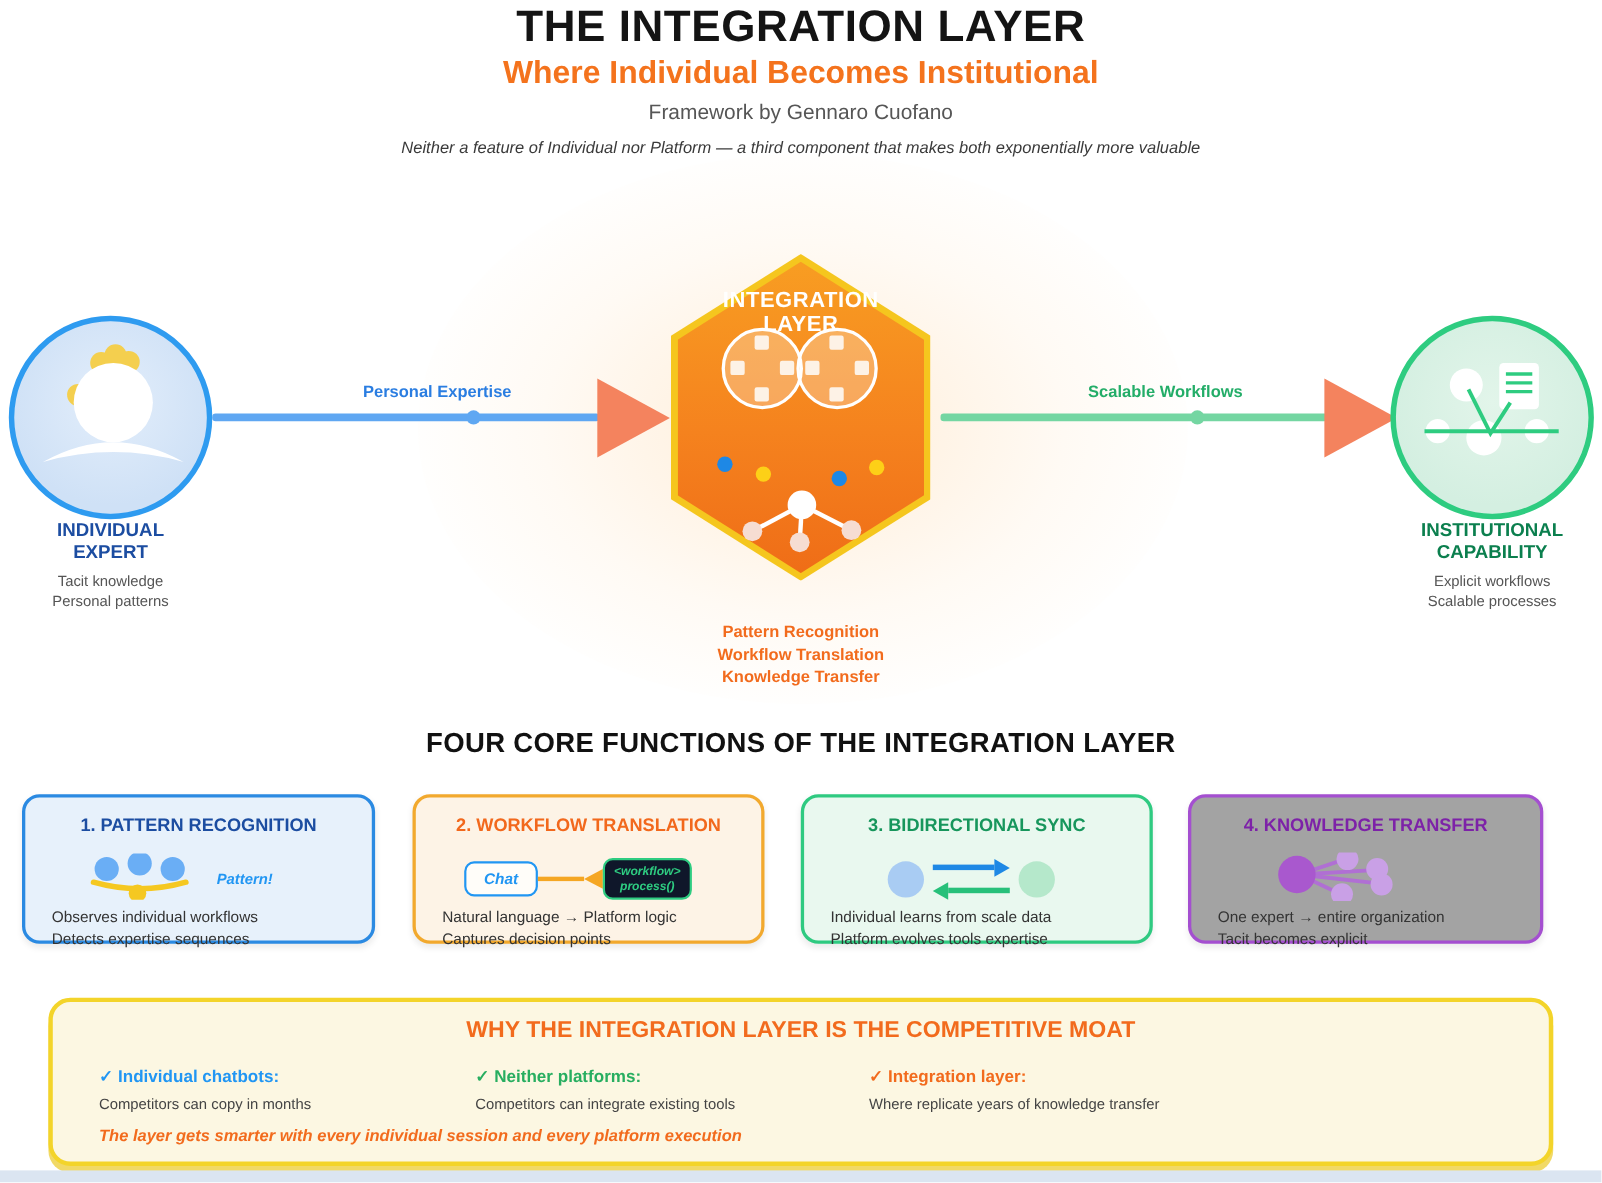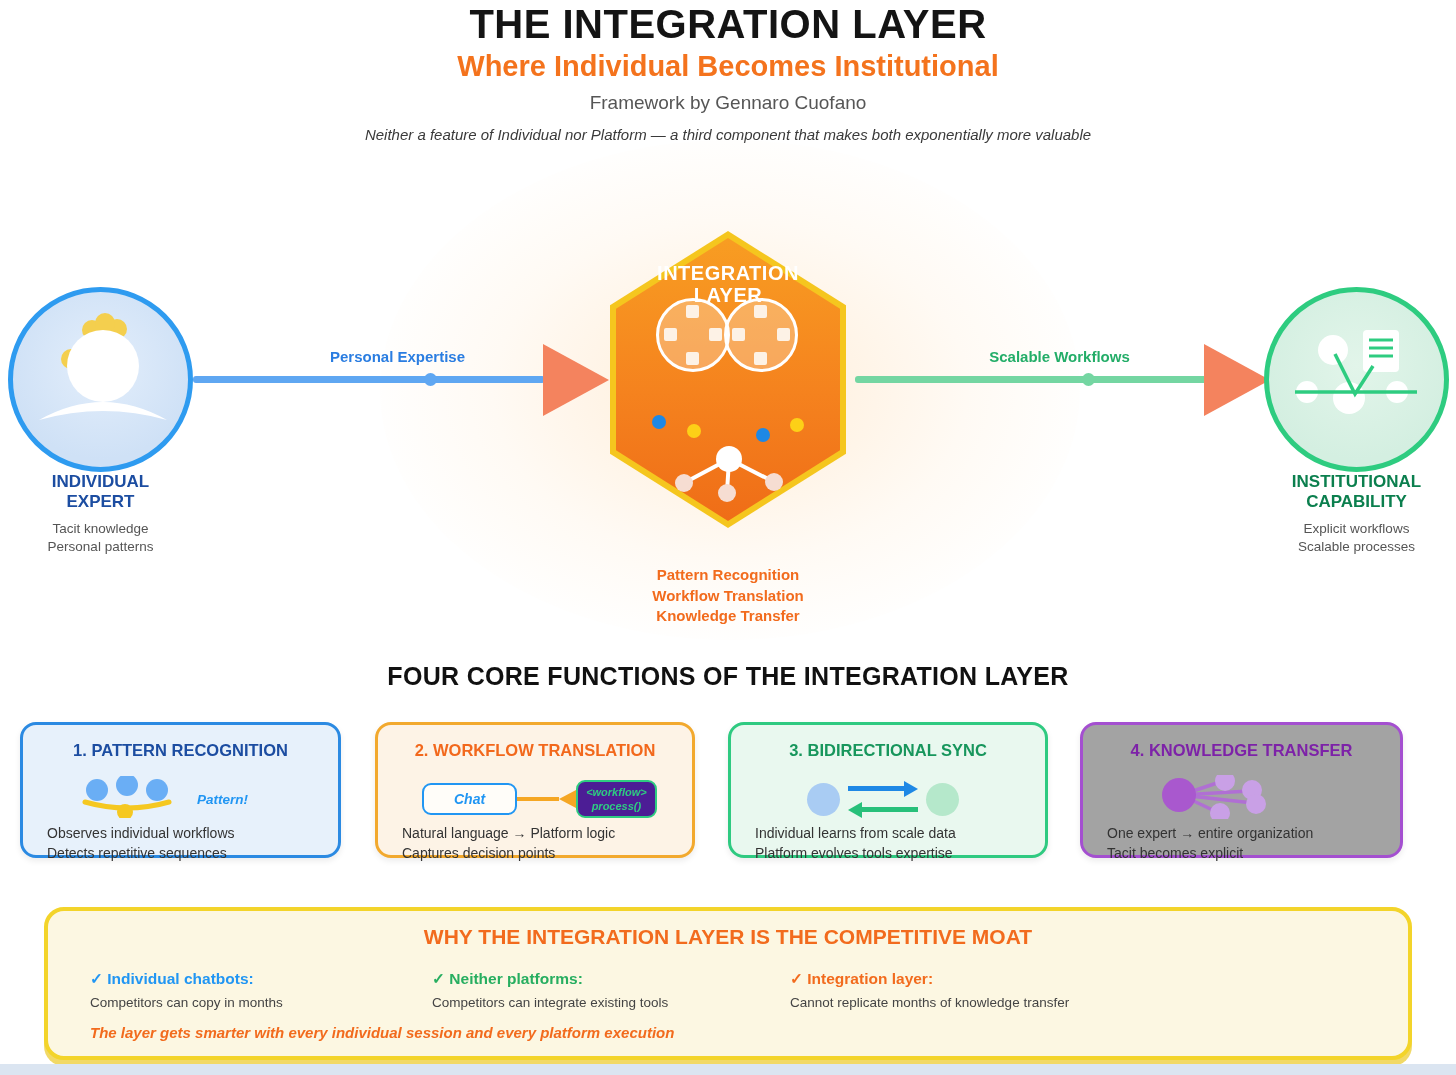--- a/index.html
+++ b/index.html
@@ -67,25 +67,25 @@
   .card2{left:375px;width:320px;background:#fdf3e6;border-color:#f2a92e;}
   .card3{left:728px;width:320px;background:#e9f8ef;border-color:#2fca81;}
   .card4{left:1080px;width:323px;background:#a3a3a3;border-color:#a44fd0;}
   .card-title{text-align:center;font-size:16.5px;font-weight:800;margin-top:16px;}
   .ct-blue{color:#1c4da1;} .ct-orange{color:#f2681c;} .ct-green{color:#17965c;} .ct-purple{color:#7d22a8;}
   .card-body{margin:4px 0 0 24px;font-size:14px;color:#333;line-height:19.5px;}
   .icon-row{display:flex;align-items:center;height:42px;margin-top:18px;font-style:italic;}
 
   
   .chat-box{border:2.5px solid #2196f3;border-radius:9px;color:#2196f3;font-weight:700;font-size:14px;
-    padding:6px 30px;background:#fffdf9;}
+    padding:6px 16px;background:#fffdf9;}
   .tr-line{width:42px;height:4.5px;background:#f5a623;}
   .tr-head{width:0;height:0;border-top:9px solid transparent;border-bottom:9px solid transparent;border-right:17px solid #f5a623;}
   .code-box{border:2.5px solid #2ecc81;border-radius:9px;color:#2ecc81;font-weight:700;font-size:11px;
-    padding:3px 8px;text-align:center;line-height:14px;background:#4c1d95;}
+    padding:3px 8px;text-align:center;line-height:14px;background:#0f172a;}
 
   
   .sync-circle{width:33px;height:33px;border-radius:50%;}
   .sc-blue{background:#a9ccf3;} .sc-green{background:#b5e8cb;}
   .sync-arrows{display:flex;flex-direction:column;gap:5px;margin:0 8px;}
   .sa{display:flex;align-items:center;}
   .sa-line-b{width:56px;height:4.5px;background:#1e88e5;}
   .sa-head-b{width:0;height:0;border-top:8px solid transparent;border-bottom:8px solid transparent;border-left:14px solid #1e88e5;}
   .sa-line-g{width:56px;height:4.5px;background:#27c07a;}
   .sa-head-g{width:0;height:0;border-top:8px solid transparent;border-bottom:8px solid transparent;border-right:14px solid #27c07a;}
@@ -224,21 +224,21 @@
           <circle cx="52" cy="9" r="11" fill="#6aaef5"></circle>
           <circle cx="82" cy="14" r="11" fill="#6aaef5"></circle>
           <path d="M10 26 Q52 38 94 26" fill="none" stroke="#f5c821" stroke-width="5" stroke-linecap="round"></path>
           <circle cx="50" cy="36" r="8" fill="#f5c821"></circle>
         </svg>
       </span>
       <span style="margin-left:22px;font-size:13.5px;font-weight:700;color:#2196f3;">Pattern!</span>
     </div>
     <div class="card-body">
       <div>Observes individual workflows</div>
-      <div>Detects repetitive sequences</div>
+      <div>Detects expertise sequences</div>
     </div>
   </div>
 
   <div class="card card2">
     <div class="card-title ct-orange">2. WORKFLOW TRANSLATION</div>
     <div class="icon-row" style="margin-left:44px;">
       <span class="chat-box">Chat</span>
       <span style="display:flex;align-items:center;">
         <span class="tr-line"></span>
           <span class="tr-head"></span>
@@ -314,18 +314,18 @@
       <span>✓</span>
       <span>Neither platforms:</span>
     </div>
     <div class="moat-body">Competitors can integrate existing tools</div>
   </div>
   <div class="moat-col mc3">
     <div class="moat-head mh-orange">
       <span>✓</span>
       <span>Integration layer:</span>
     </div>
-    <div class="moat-body">Cannot replicate months of knowledge transfer</div>
+    <div class="moat-body">Where replicate years of knowledge transfer</div>
   </div>
   <div class="abs moat-tagline">The layer gets smarter with every individual session and every platform execution</div>
 
   <div class="abs bottom-strip"></div>
 </div>
 
 </body></html>

